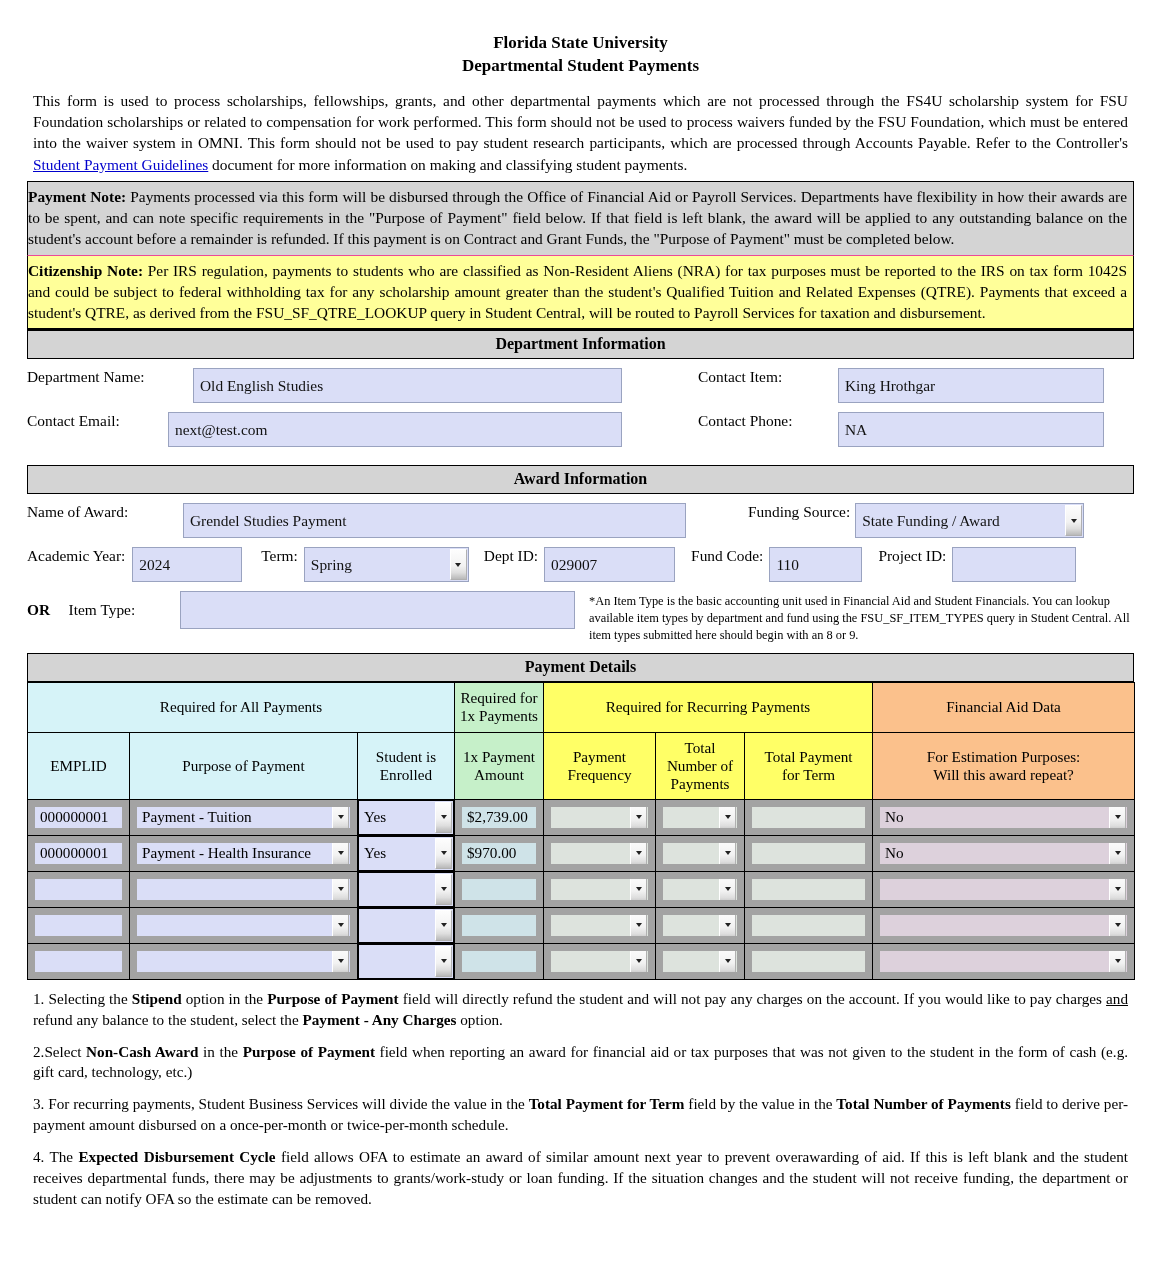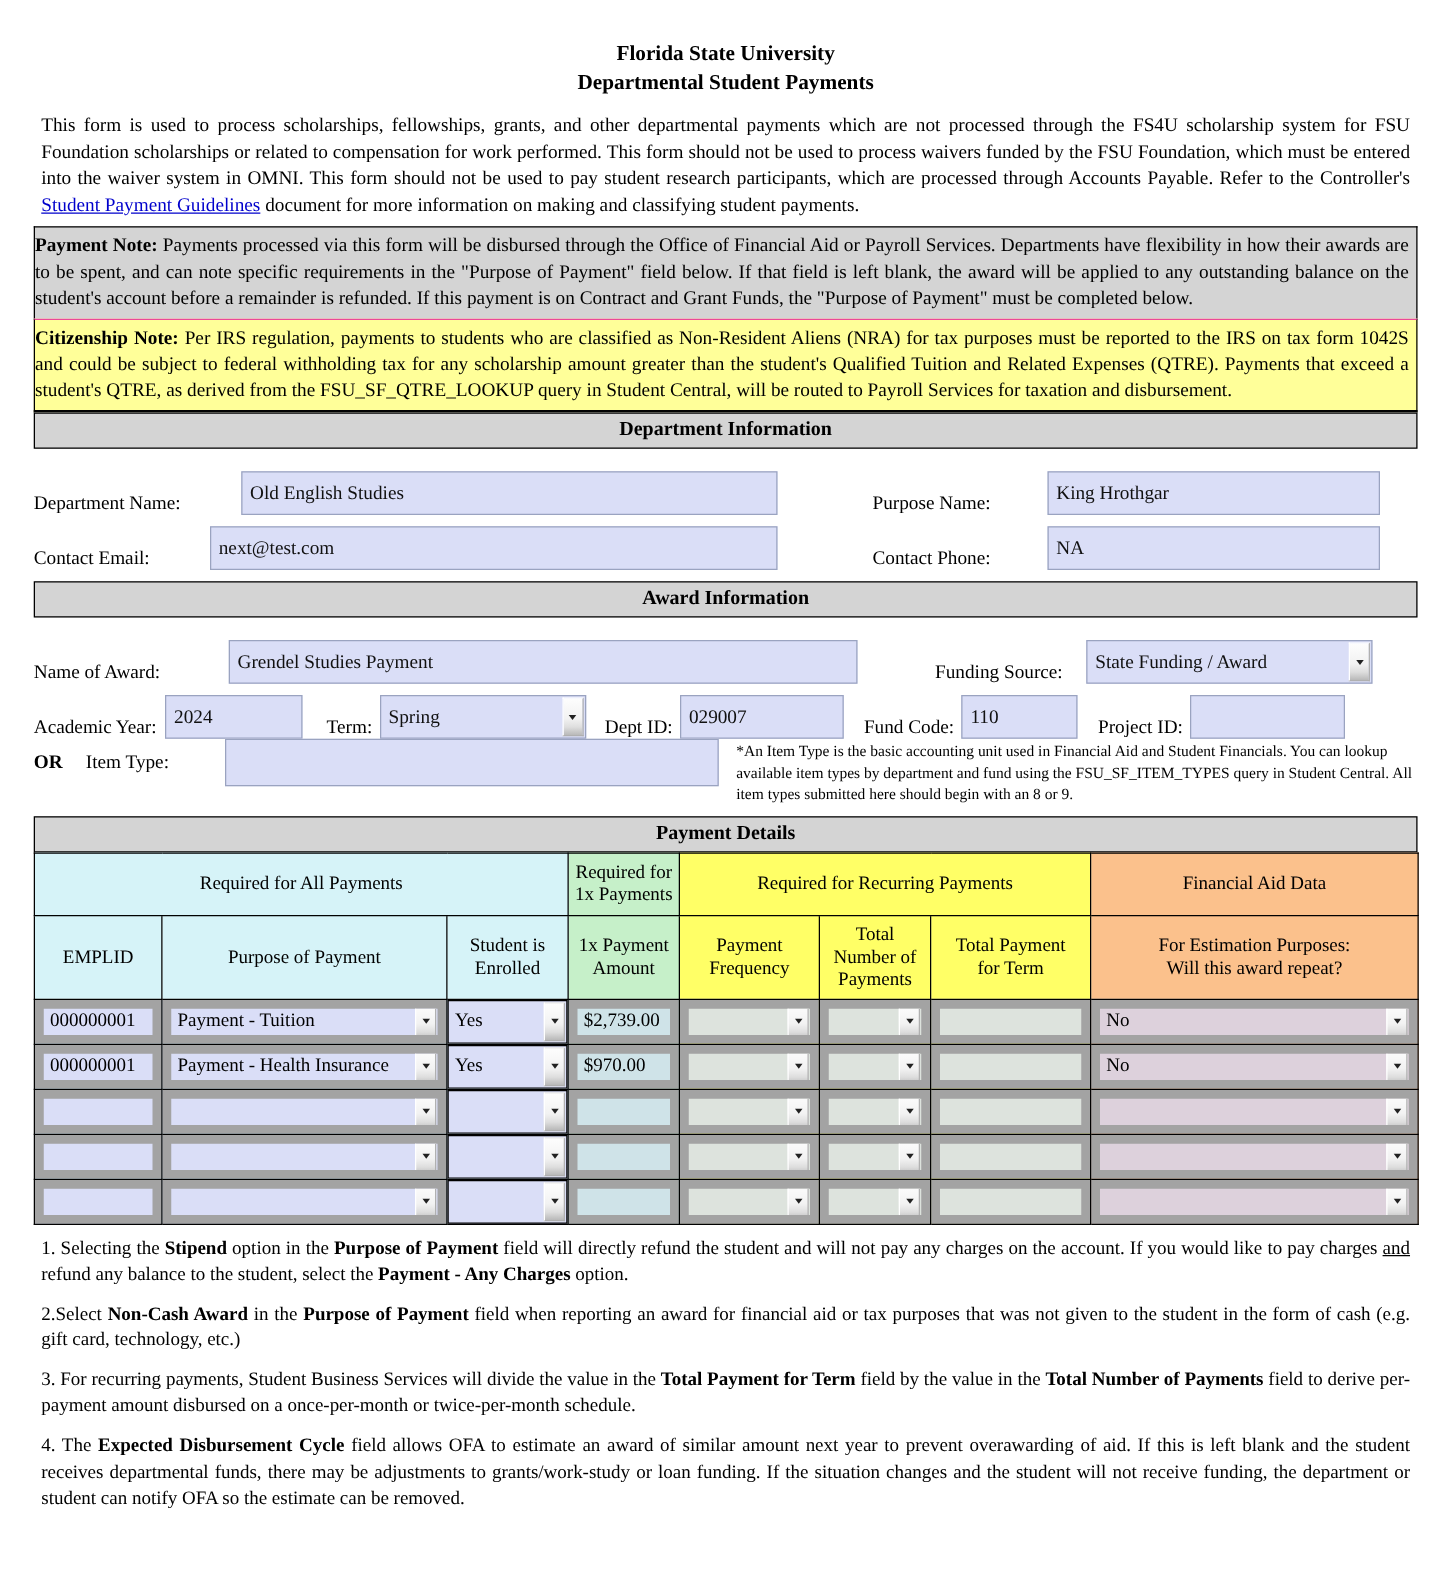--- a/index.html
+++ b/index.html
@@ -74,21 +74,21 @@
     text-align: center;
     font-weight: bold;
     font-size: 16px;
     padding: 4px 0 5px 0;
   }
   .spacer-sm { height: 9px; }
 
   
   .formrow {
     display: flex;
-    align-items: flex-end;
+    align-items: flex-start;
     margin: 0 27px;
     height: 44px;
   }
   .lbl {
     font-size: 15.4px;
     white-space: nowrap;
   }
   .field {
     background: #dadef7;
     border: 1px solid #9aa3c0;
@@ -223,42 +223,42 @@
     <span class="note-label">Citizenship Note:</span><span> Per IRS regulation, payments to students who are classified as Non-Resident Aliens (NRA) for tax purposes must be reported to the IRS on tax form 1042S and could be subject to federal withholding tax for any scholarship amount greater than the student's Qualified Tuition and Related Expenses (QTRE). Payments that exceed a student's QTRE, as derived from the  FSU_SF_QTRE_LOOKUP query in Student Central, will be routed to Payroll Services for taxation and disbursement.</span>
   </div>
 
   <div class="section-header">Department Information</div>
 
   <div class="spacer-sm"></div>
 
   <div class="formrow">
     <span class="lbl" style="width:166px;">Department Name:</span>
     <div class="field" style="width:429px;">Old English Studies</div>
-    <span class="lbl" style="margin-left:76px;width:140px;">Purpose Name:</span>
+    <span class="lbl" style="margin-left:76px;width:140px;">Contact Item:</span>
     <div class="field" style="width:266px;">King Hrothgar</div>
   </div>
 
   <div class="formrow">
     <span class="lbl" style="width:141px;">Contact Email:</span>
     <div class="field" style="width:454px;">next@test.com</div>
     <span class="lbl" style="margin-left:76px;width:140px;">Contact Phone:</span>
     <div class="field" style="width:266px;">NA</div>
   </div>
 
   <div class="spacer-sm"></div>
 
   <div class="section-header">Award Information</div>
 
   <div class="spacer-sm"></div>
 
   <div class="formrow">
     <span class="lbl" style="width:156px;">Name of Award:</span>
     <div class="field" style="width:503px;">Grendel Studies Payment</div>
     <span class="lbl" style="margin-left:62px;">Funding Source:</span>
-    <div class="field sel" style="width:229px;margin-left:19px;">
+    <div class="field sel" style="width:229px;margin-left:5px;">
       <span>State Funding / Award</span>
       <span class="dd-arrow"></span>
     </div>
   </div>
 
   <div class="formrow">
     <span class="lbl">Academic Year:</span>
     <div class="field" style="width:110px;margin-left:7px;">2024</div>
     <span class="lbl" style="margin-left:19px;">Term:</span>
     <div class="field sel" style="width:165px;margin-left:6px;">

